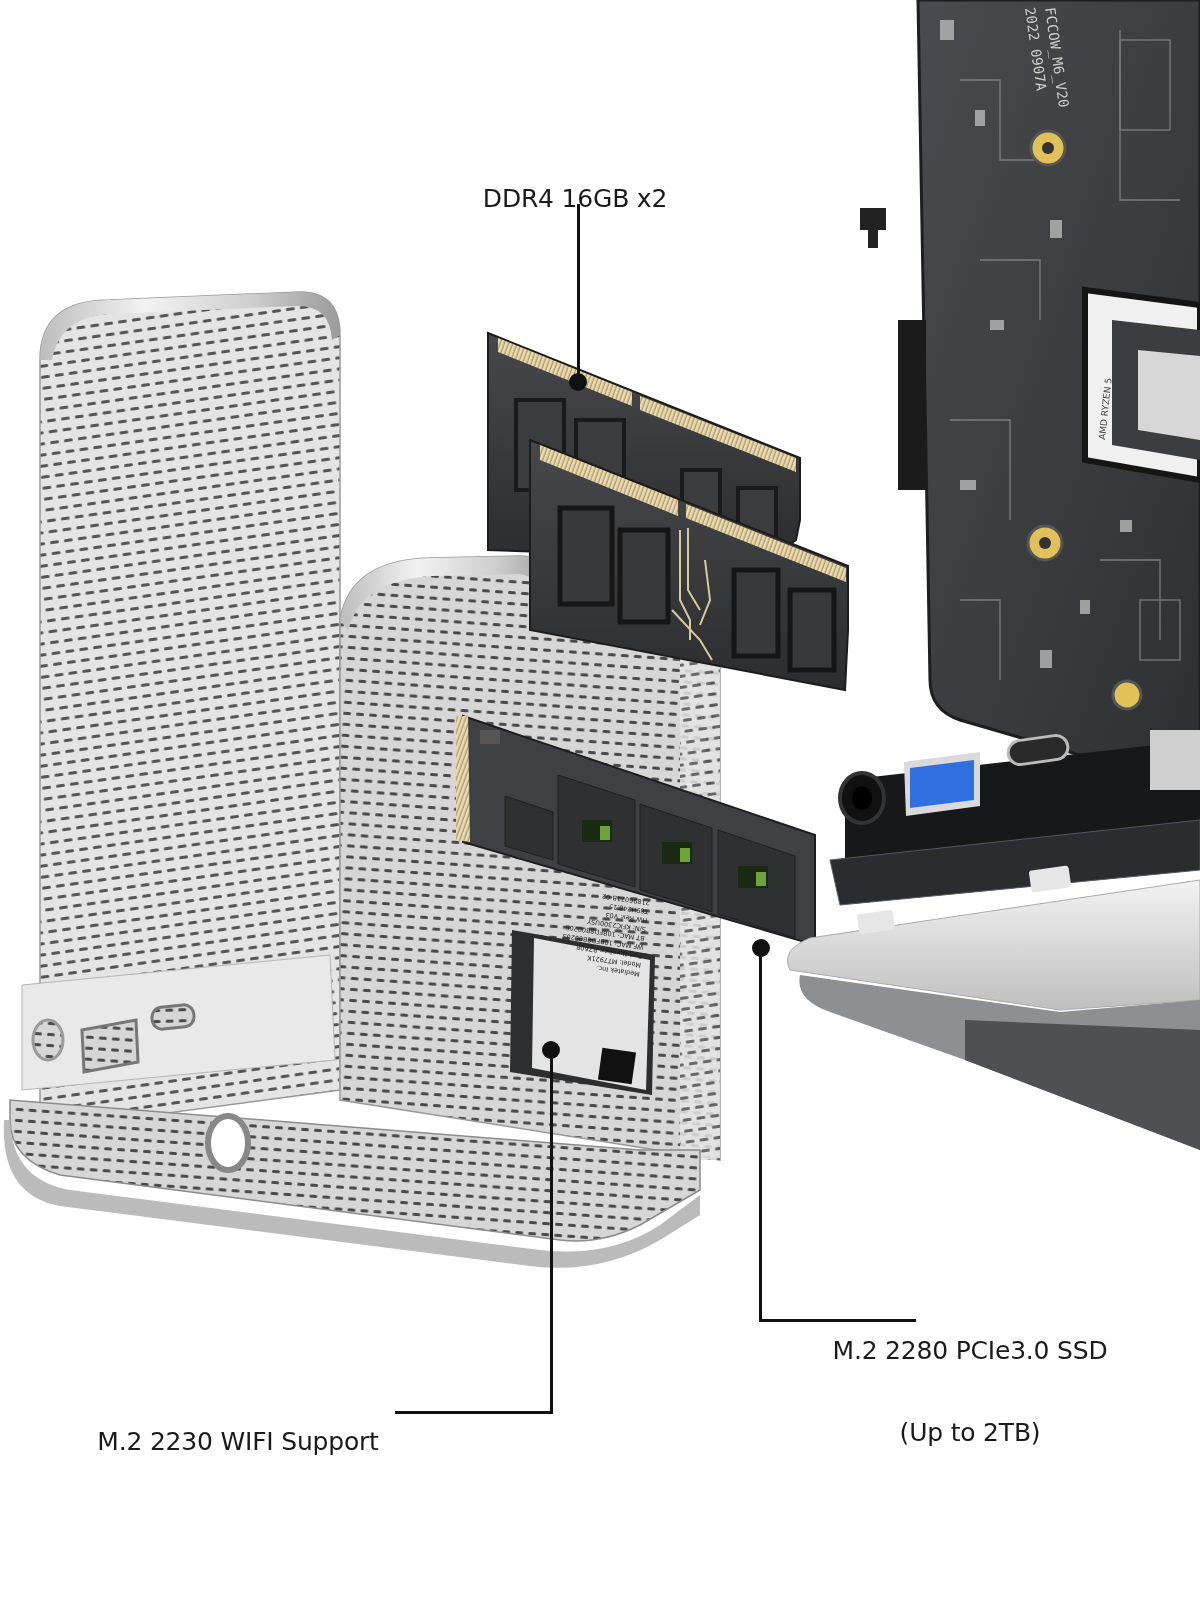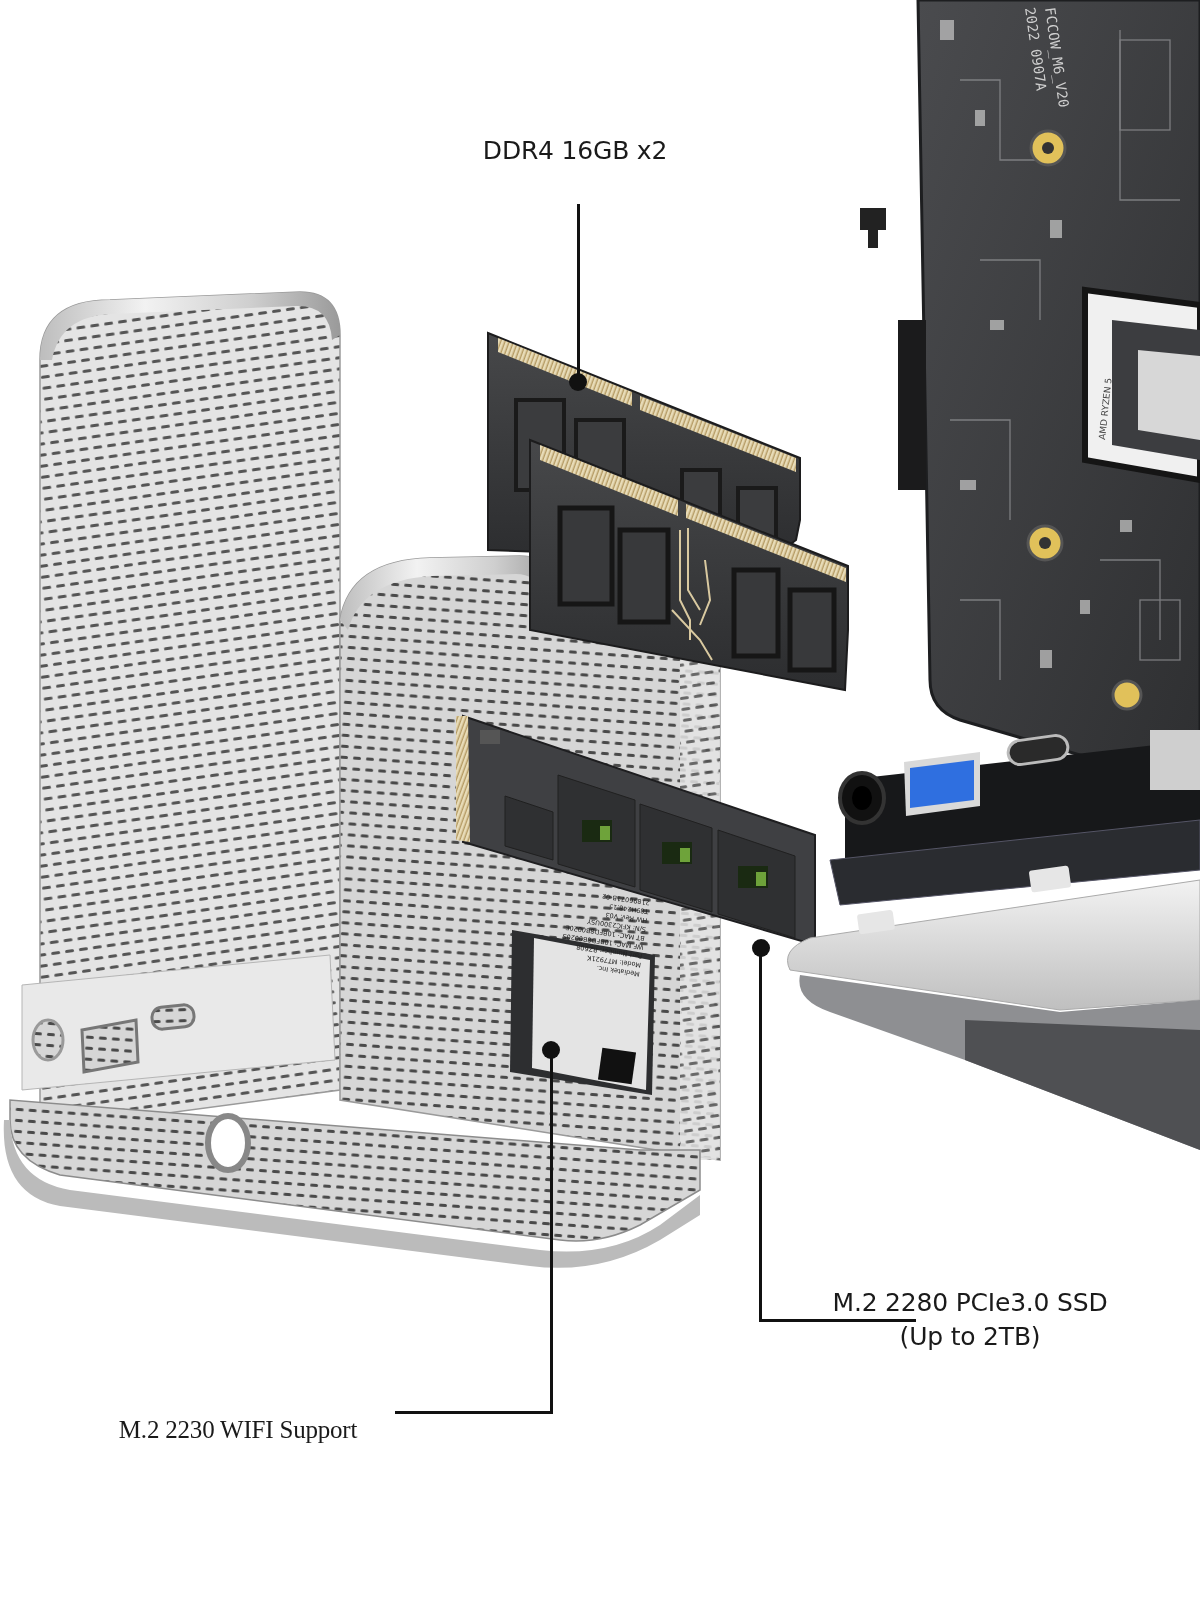--- a/index.html
+++ b/index.html
@@ -1,18 +1,18 @@
 <!DOCTYPE html>
 <html><head>
 <meta charset="utf-8">
 <style>
   html,body{margin:0;padding:0;background:#ffffff;}
   body{width:1200px;height:1600px;position:relative;overflow:hidden;font-family:"DejaVu Sans","Liberation Sans",sans-serif;}
   .label{position:absolute;color:#1a1a1a;font-size:25px;line-height:34px;text-align:center;white-space:nowrap;letter-spacing:-0.2px;}
-  .label .l1,.label .l2{display:block;}
+  .label .l1,.label .l2{display:block;margin-top:48px;}
   svg.art{position:absolute;left:0;top:0;}
   .leader{position:absolute;background:#111;}
   .dot{position:absolute;width:18px;height:18px;border-radius:50%;background:#111;}
 </style>
 </head>
 <body>
 
 <svg class="art" width="1200" height="1600" viewBox="0 0 1200 1600">
   <defs>
     <pattern id="perf" width="14" height="11" patternUnits="userSpaceOnUse" patternTransform="rotate(-8)">
@@ -224,15 +224,15 @@
 
 <div class="label" style="left:360px;top:134px;width:430px;">
   <span class="l1">DDR4 16GB x2</span>
 </div>
 
 <div class="label" style="left:820px;top:1286px;width:300px;text-align:center;">
   <span class="l1">M.2 2280 PCIe3.0 SSD</span>
   <span class="l2">(Up to 2TB)</span>
 </div>
 
-<div class="label" style="left:78px;top:1413px;width:320px;font-family:Liberation Serif, serif;">
+<div class="label" style="left:78px;top:1377px;width:320px;">
   <span class="l1">M.2 2230 WIFI Support</span>
 </div>
 
 </body></html>

